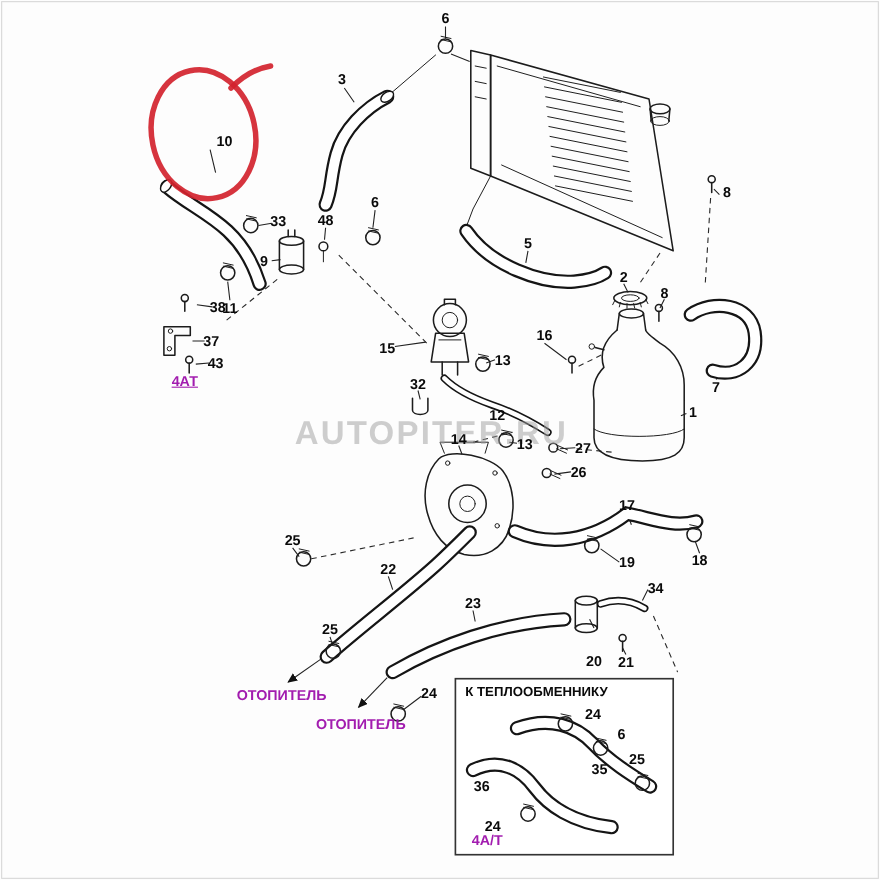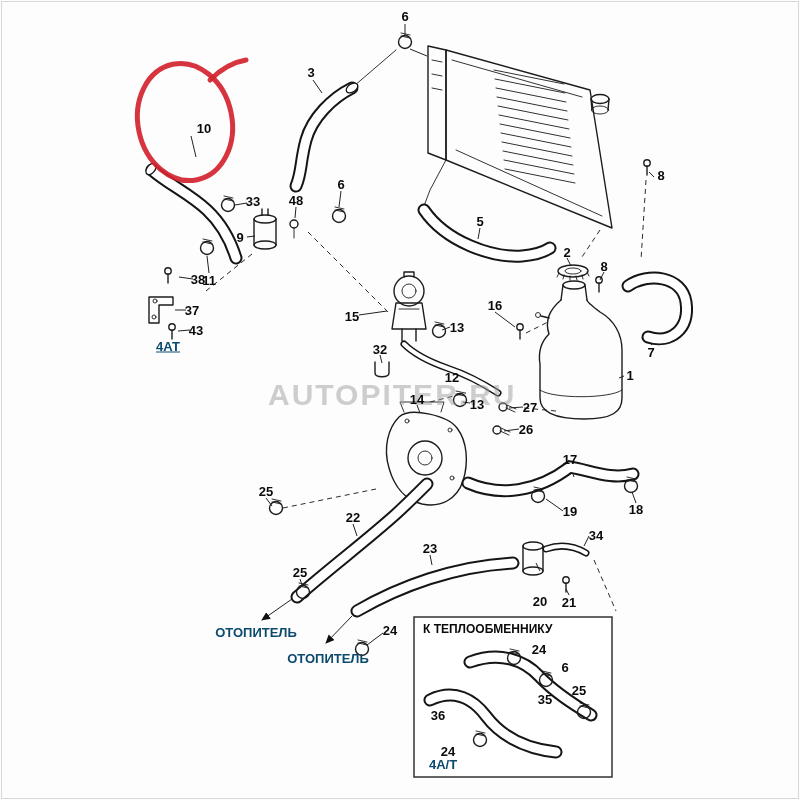--- a/index.html
+++ b/index.html
@@ -16,21 +16,21 @@
   .hoseO { fill:none; stroke:#151515; stroke-width:13; stroke-linecap:round; }
   .hoseI { fill:none; stroke:#ffffff; stroke-width:9;  stroke-linecap:round; }
   .pipeO { fill:none; stroke:#151515; stroke-width:7;  stroke-linecap:round; }
   .pipeI { fill:none; stroke:#ffffff; stroke-width:4;  stroke-linecap:round; }
   .rim  { fill:#ffffff; stroke:#151515; stroke-width:1.3; }
   .red  { fill:none; stroke-width:5; stroke-linecap:round; opacity:.92; }
 
   .part-label { position:absolute; transform:translate(-50%,-50%); font-size:13px; font-weight:bold;
                 color:#0a0a0a; white-space:nowrap; line-height:1; }
   .caption { position:absolute; transform:translate(-50%,-50%); font-size:13px; font-weight:bold;
-             color:#0c4a6e; white-space:nowrap; line-height:1; }
+             color:#a21caf; white-space:nowrap; line-height:1; }
   .caption.u { text-decoration:underline; }
   .inset-title { position:absolute; left:423px; top:622px; font-size:12px; font-weight:bold; color:#0a0a0a; }
   .watermark { position:absolute; left:268px; top:378px; font-size:30px; font-weight:bold;
                letter-spacing:2px; color:#9f9f9f; opacity:.5; }
 </style>
 </head>
 <body>
 
 <div class="stage">
 

